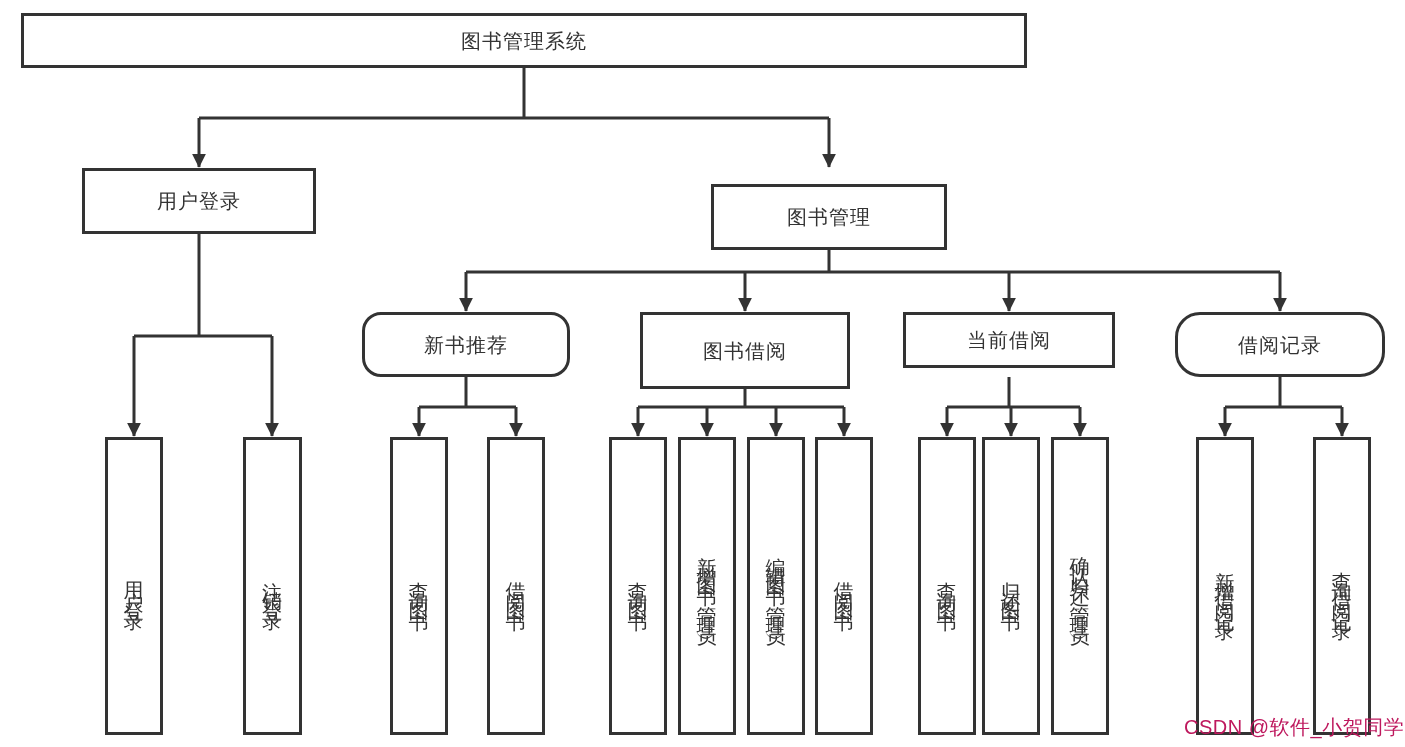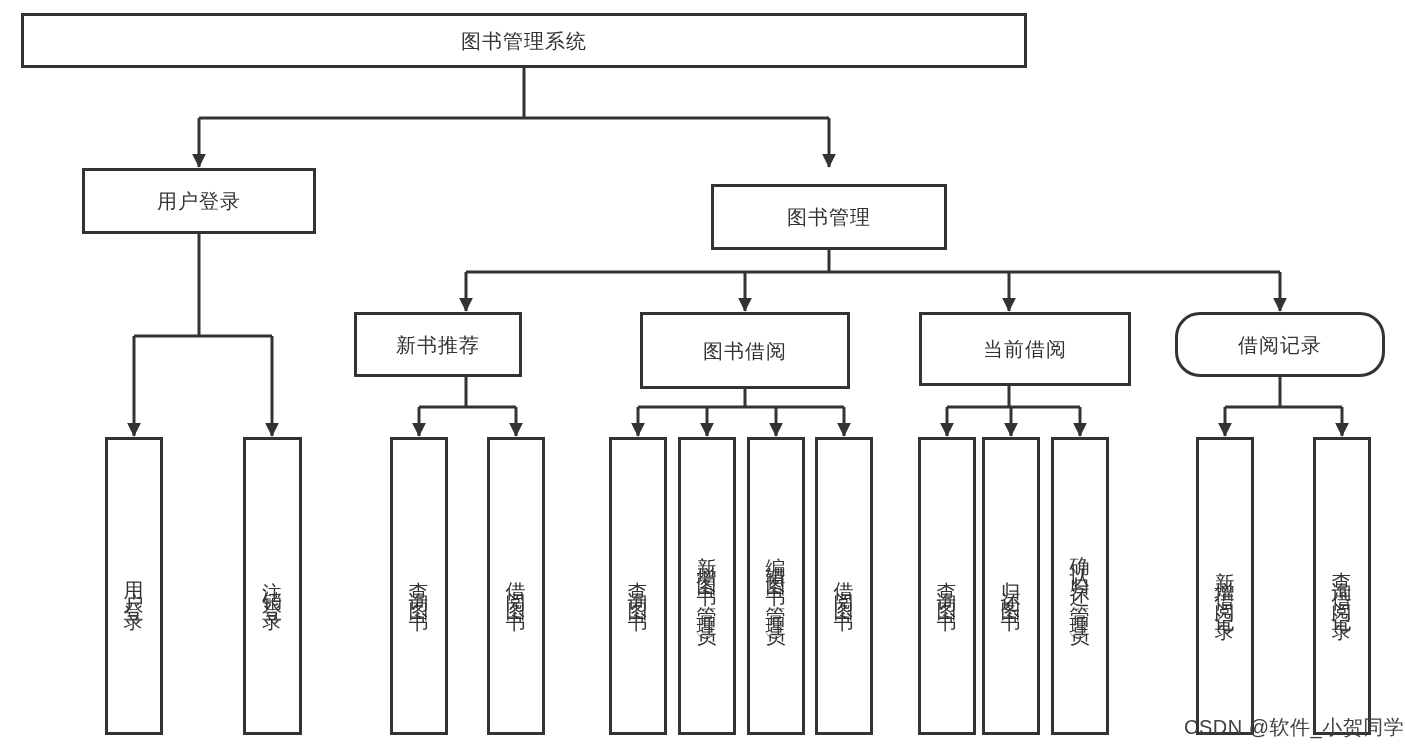--- a/index.html
+++ b/index.html
@@ -39,21 +39,21 @@
     writing-mode: vertical-rl;
     text-orientation: mixed;
     letter-spacing: 10px;
     line-height: 1;
   }
   .watermark {
     position: absolute;
     left: 1184px;
     top: 714px;
     font-size: 20px;
-    color: #404040;
+    color: #be185d;
     letter-spacing: 0.5px;
     white-space: nowrap;
   }
 </style>
 </head>
 <body>
 
 <div class="canvas">
 
   <svg class="connectors" width="1405" height="747" viewBox="0 0 1405 747" xmlns="http://www.w3.org/2000/svg">
@@ -115,27 +115,27 @@
     <span>图书管理系统</span>
   </div>
 
   <div class="box hbox" style="left:82px; top:168px; width:234px; height:66px;">
     <span>用户登录</span>
   </div>
   <div class="box hbox" style="left:711px; top:168px; width:236px; height:66px;margin-top:16px;">
     <span>图书管理</span>
   </div>
 
-  <div class="box hbox" style="left:354px; top:312px; width:168px; height:65px;">
+  <div class="box hbox" style="left:362px; top:312px; width:208px; height:65px;border-radius:19px;">
     <span>新书推荐</span>
   </div>
   <div class="box hbox" style="left:640px; top:312px; width:210px; height:77px;">
     <span>图书借阅</span>
   </div>
-  <div class="box hbox" style="left:903px; top:312px; width:212px; height:74px;margin-left:16px;">
+  <div class="box hbox" style="left:903px; top:312px; width:212px; height:56px;">
     <span>当前借阅</span>
   </div>
   <div class="box hbox" style="left:1175px; top:312px; width:210px; height:65px;border-radius:25px;">
     <span>借阅记录</span>
   </div>
 
   <div class="box vbox" style="left:105px; top:437px; width:58px; height:298px;">
     <span>用户登录</span>
   </div>
   <div class="box vbox" style="left:243px; top:437px; width:59px; height:298px;">

